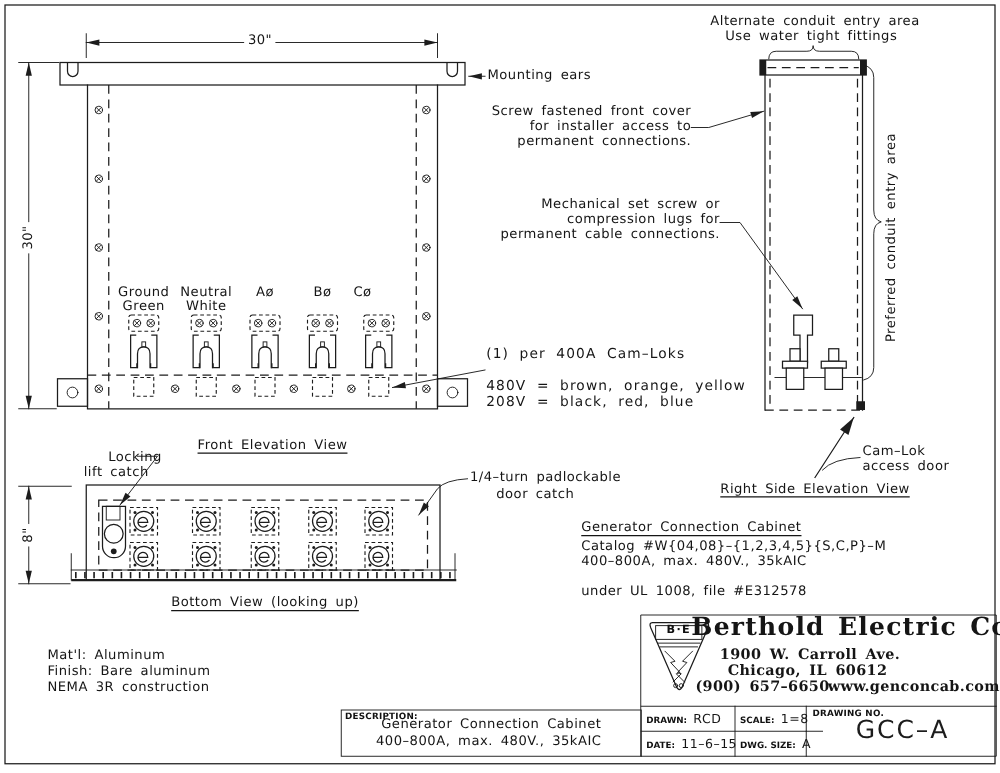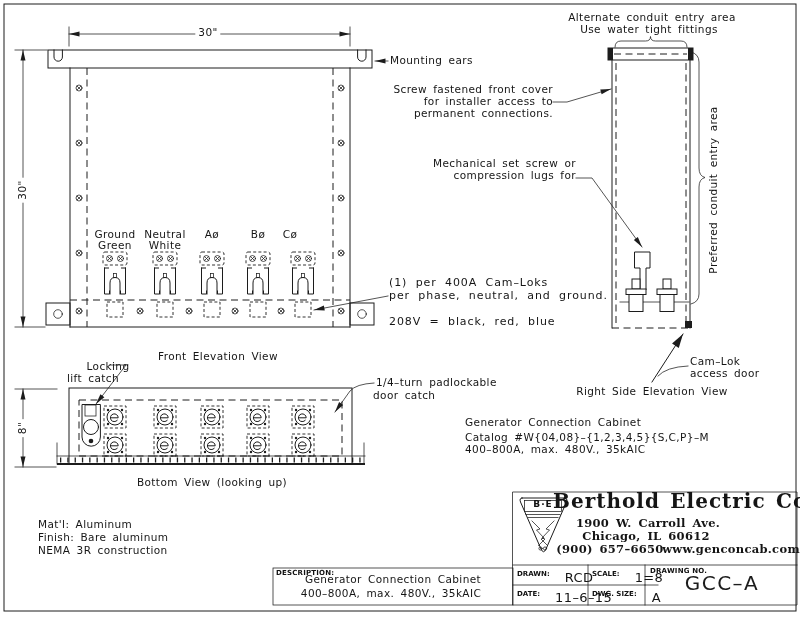--- a/index.html
+++ b/index.html
@@ -15,30 +15,30 @@
   .dsh2{ stroke:#1c1c1c; stroke-width:0.9; fill:none; stroke-dasharray:3 2.2; }
   .fl  { fill:#1c1c1c; stroke:none; }
   .wfill { fill:#fff; }
 
   
   .lbl { position:absolute; font-size:10.5px; letter-spacing:0.4px; word-spacing:2.5px;
          color:#151515; line-height:11.5px; white-space:nowrap; }
   .note { font-size:11px; letter-spacing:0.9px; word-spacing:4px; }
   .c   { transform:translateX(-50%); }
   .r   { transform:translateX(-100%); }
-  .u   { text-underline-offset:2.5px; }
+  .u   { text-decoration:underline; text-underline-offset:2.5px; }
   .bg  { background:#fff; padding:0 3px; }
   .rotc{ transform:translate(-50%,-50%) rotate(-90deg); }
   .serifb { font-family:"DejaVu Serif", serif; font-weight:bold; }
   .big  { font-size:20px; letter-spacing:1px; }
   .addr { font-size:11.5px; letter-spacing:0.3px; }
   .tbl { position:absolute; font-size:7px; font-weight:bold; letter-spacing:0.2px; color:#111; white-space:nowrap; }
-  .tbrow { position:absolute; display:flex; gap:15px; align-items:flex-start; white-space:nowrap; }
+  .tbrow { position:absolute; display:flex; gap:5px; align-items:center; white-space:nowrap; }
   .tbrow .k { font-size:7px; font-weight:bold; color:#111; }
-  .tbrow .v { font-size:13px; color:#151515; letter-spacing:0.4px; }
+  .tbrow .v { font-size:10px; color:#151515; letter-spacing:0.4px; }
   .gcc { font-size:20px; letter-spacing:1.5px; color:#1c1c1c; }
   .logoB { font-size:9px; font-weight:bold; letter-spacing:1px; color:#111; }
 </style>
 </head>
 <body>
 
 <div class="sheet">
 
 <svg class="draw" width="800" height="618" viewBox="0 0 800 618">
   <defs>
@@ -194,47 +194,49 @@
 
   <div class="lbl c" style="left:115px;top:229px">Ground</div>
   <div class="lbl c" style="left:115px;top:240px">Green</div>
   <div class="lbl c" style="left:165px;top:229px">Neutral</div>
   <div class="lbl c" style="left:165px;top:240px">White</div>
   <div class="lbl c" style="left:212px;top:229px">Aø</div>
   <div class="lbl c" style="left:258px;top:229px">Bø</div>
   <div class="lbl c" style="left:290px;top:229px">Cø</div>
 
   <div class="lbl note" style="left:389px;top:277px">(1) per 400A Cam–Loks</div>
-  <div class="lbl note" style="left:389px;top:290px">per phase, neutral, and ground.</div>
+  <div class="lbl note" style="left:389px;top:303px">480V = brown, orange, yellow</div>
   <div class="lbl note" style="left:389px;top:316px">208V = black, red, blue</div>
 
   <div class="lbl c u" style="left:218px;top:351px">Front Elevation View</div>
 
   <div class="lbl rotc bg" style="left:23px;top:428px">8"</div>
   <div class="lbl c" style="left:108px;top:361px">Locking</div>
   <div class="lbl c" style="left:93px;top:373px">lift catch</div>
   <div class="lbl" style="left:376px;top:377px">1/4–turn padlockable</div>
-  <div class="lbl" style="left:373px;top:390px">door catch</div>
+  <div class="lbl" style="left:397px;top:390px">door catch</div>
   <div class="lbl c u" style="left:212px;top:477px">Bottom View (looking up)</div>
 
   <div class="lbl c" style="left:652px;top:12px">Alternate conduit entry area</div>
   <div class="lbl c" style="left:649px;top:24px">Use water tight fittings</div>
   <div class="lbl rotc" style="left:714px;top:190px">Preferred conduit entry area</div>
   <div class="lbl r" style="left:553px;top:84px">Screw fastened front cover</div>
   <div class="lbl r" style="left:553px;top:96px">for installer access to</div>
   <div class="lbl r" style="left:553px;top:108px">permanent connections.</div>
   <div class="lbl r" style="left:576px;top:158px">Mechanical set screw or</div>
   <div class="lbl r" style="left:576px;top:170px">compression lugs for</div>
+  <div class="lbl r" style="left:576px;top:182px">permanent cable connections.</div>
   <div class="lbl" style="left:690px;top:356px">Cam–Lok</div>
   <div class="lbl" style="left:690px;top:368px">access door</div>
   <div class="lbl c u" style="left:652px;top:386px">Right Side Elevation View</div>
 
   <div class="lbl u" style="left:465px;top:417px">Generator Connection Cabinet</div>
   <div class="lbl" style="left:465px;top:432px">Catalog #W{04,08}–{1,2,3,4,5}{S,C,P}–M</div>
   <div class="lbl" style="left:465px;top:444px">400–800A, max. 480V., 35kAIC</div>
+  <div class="lbl" style="left:465px;top:468px">under UL 1008, file #E312578</div>
 
   <div class="lbl" style="left:38px;top:519px">Mat'l: Aluminum</div>
   <div class="lbl" style="left:38px;top:532px">Finish: Bare aluminum</div>
   <div class="lbl" style="left:38px;top:545px">NEMA 3R construction</div>
 
   <div class="lbl c logoB" style="left:543px;top:499px">B·E</div>
   <div class="lbl c serifb big" style="left:684px;top:496px">Berthold Electric Co.</div>
   <div class="lbl c serifb addr" style="left:648px;top:518px">1900 W. Carroll Ave.</div>
   <div class="lbl c serifb addr" style="left:646px;top:531px">Chicago, IL 60612</div>
   <div class="lbl c serifb addr" style="left:610px;top:544px">(900) 657–6650</div>

